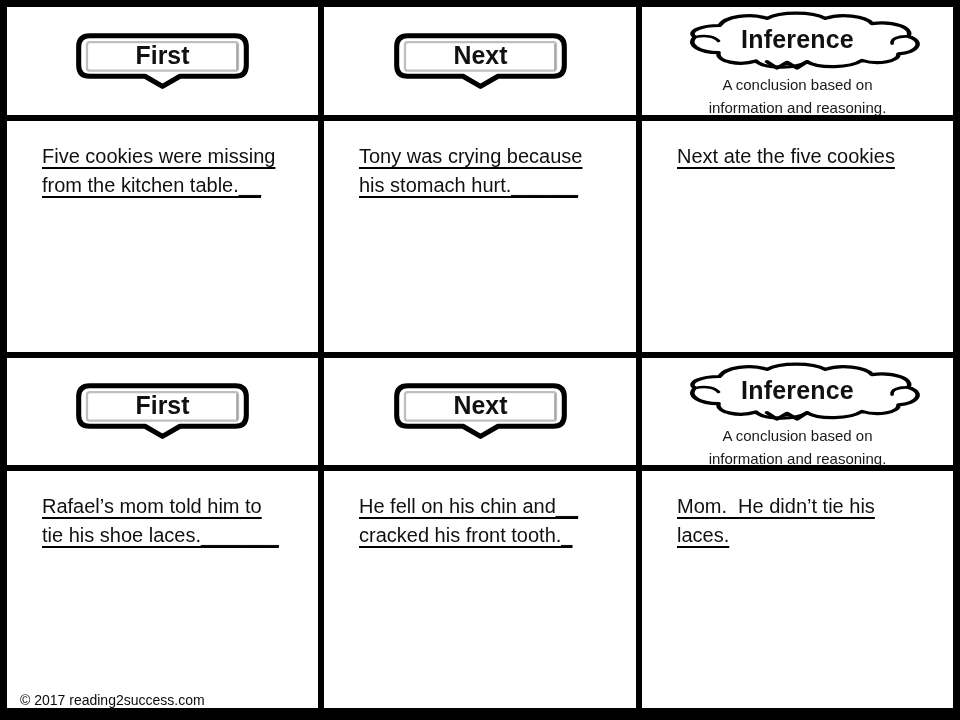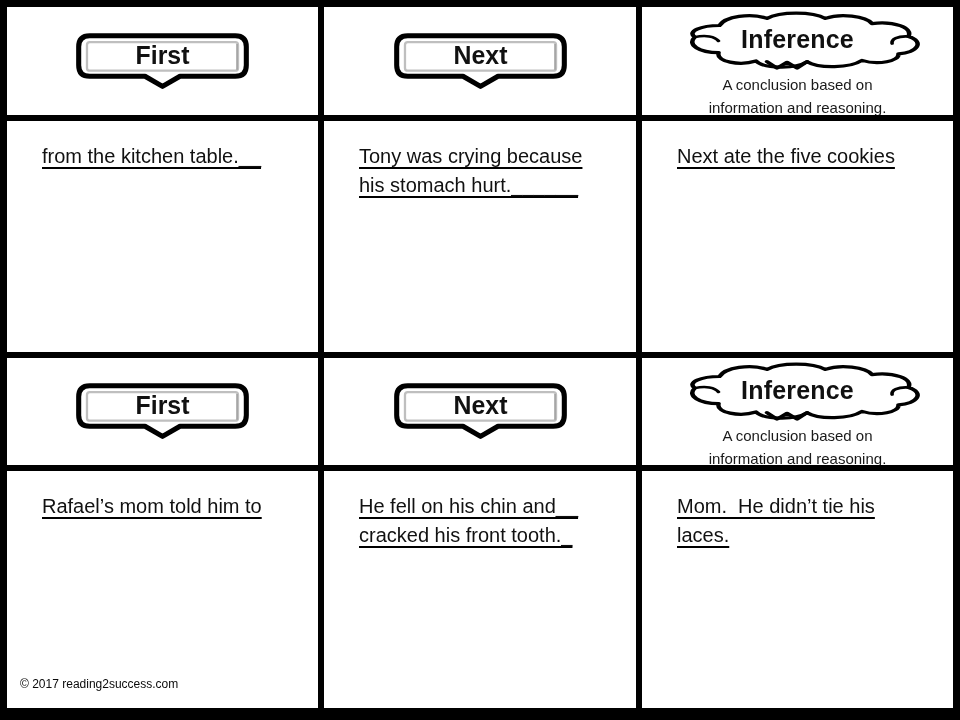--- a/index.html
+++ b/index.html
@@ -43,22 +43,22 @@
   .t-line > span {
     text-decoration: underline;
     text-decoration-thickness: 2px;
     text-underline-offset: 4px;
     text-decoration-color: #000;
   }
 
   .banner-text { font-weight: bold; fill: #111; font-size: 27px; font-family: "Liberation Sans", "DejaVu Sans", sans-serif; }
 
   .copyright {
-    position: absolute; left: 13px; bottom: 17px;
-    font-size: 12px; color: #0a0a0a; white-space: pre;
+    position: absolute; left: 13px; bottom: 0px;
+    font-size: 14px; color: #0a0a0a; white-space: pre;
   }
 
   .bottom-bar { grid-column: 1 / 4; background: #000; border: 0; }
 </style>
 </head>
 <body>
 
 <svg width="0" height="0" style="position:absolute">
   <defs>
     <g id="banner-shape">
@@ -99,20 +99,21 @@
       <svg viewBox="0 0 300 96" preserveAspectRatio="none">
         <use href="#cloud-shape"></use>
       </svg>
       <div class="cloud-label">Inference</div>
     </div>
     <div class="caption">A conclusion based on</div>
     <div class="caption">information and reasoning.</div>
   </div>
 
   <div class="cell tcell">
+    <div class="t-line"><span>Five cookies were missing</span></div>
     <div class="t-line"><span>from the kitchen table.__</span></div>
   </div>
 
   <div class="cell tcell">
     <div class="t-line"><span>Tony was crying because</span></div>
     <div class="t-line"><span>his stomach hurt.______</span></div>
   </div>
 
   <div class="cell tcell">
     <div class="t-line"><span>Next ate the five cookies</span></div>
@@ -138,20 +139,21 @@
         <use href="#cloud-shape"></use>
       </svg>
       <div class="cloud-label">Inference</div>
     </div>
     <div class="caption">A conclusion based on</div>
     <div class="caption">information and reasoning.</div>
   </div>
 
   <div class="cell tcell">
     <div class="t-line"><span>Rafael’s mom told him to</span></div>
+    <div class="t-line"><span>tie his shoe laces._______</span></div>
     <div class="copyright">© 2017 reading2success.com</div>
   </div>
 
   <div class="cell tcell">
     <div class="t-line"><span>He fell on his chin and__</span></div>
     <div class="t-line"><span>cracked his front tooth._</span></div>
   </div>
 
   <div class="cell tcell">
     <div class="t-line"><span>Mom.  He didn’t tie his</span></div>

